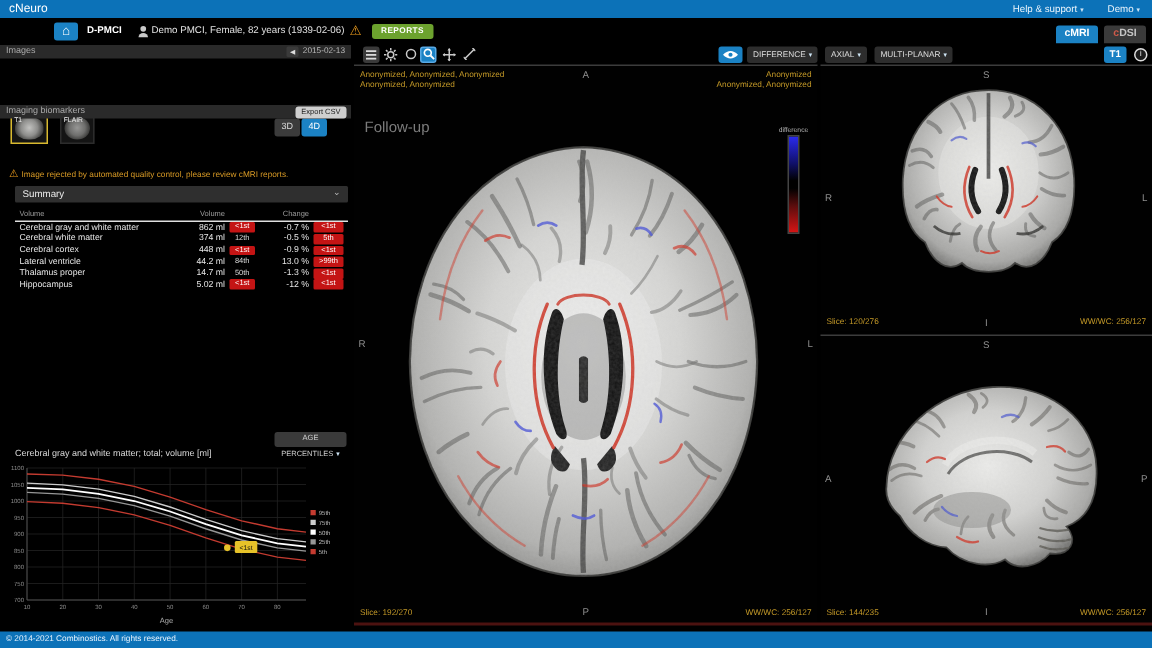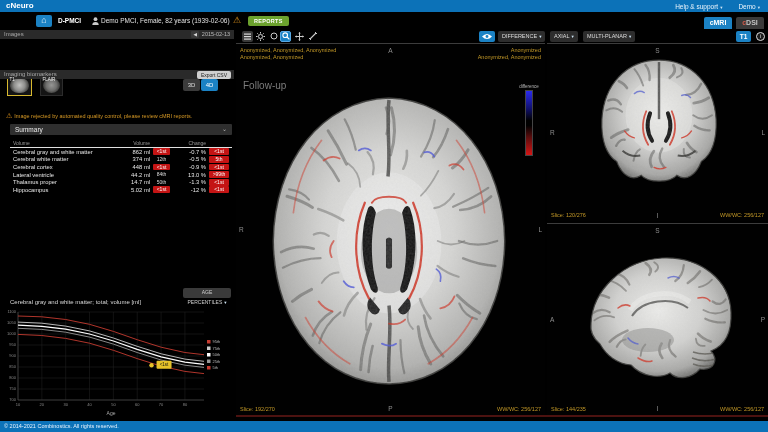--- a/index.html
+++ b/index.html
@@ -2,21 +2,21 @@
 <html><head>
 <meta charset="utf-8">
 <style>
   * { margin:0; padding:0; box-sizing:border-box; }
   body { background:#000; font-family:"Liberation Sans", sans-serif; }
   .stage { position:relative; width:768px; height:432px; background:#000; overflow:hidden; }
   .abs { position:absolute; }
 
   
   .topbar { position:absolute; left:0; top:0; width:768px; height:12px; background:#0c72b8; color:#fff; }
-  .brand { position:absolute; left:6px; top:0; font-size:8px; font-weight:bold; line-height:12px; }
+  .brand { position:absolute; left:6px; top:0; font-size:8px; font-weight:normal; line-height:12px; }
   .topbar-right { position:absolute; right:8px; top:0; height:12px; display:flex; gap:16px; align-items:center; font-size:6.5px; color:#eaf4fc; }
   .caret { font-size:4.5px; margin-left:2px; color:#cfe6f6; }
 
   
   .header { position:absolute; left:0; top:12px; width:768px; height:17px; background:#000; color:#ddd; font-size:6.5px; }
   .home-btn { position:absolute; left:36px; top:2.5px; width:16px; height:12px; background:#1b82c4; border-radius:2px; color:#fff; text-align:center; font-size:9px; line-height:11px; }
   .pid { position:absolute; left:58px; top:0; line-height:17px; font-weight:bold; color:#fff; }
   .person { position:absolute; left:92px; top:5px; }
   .pinfo { position:absolute; left:101px; top:0; line-height:17px; color:#e2e2e2; }
   .hdr-warn { position:absolute; left:233px; top:0; line-height:17px; color:#ee9d1c; font-size:9px; }

